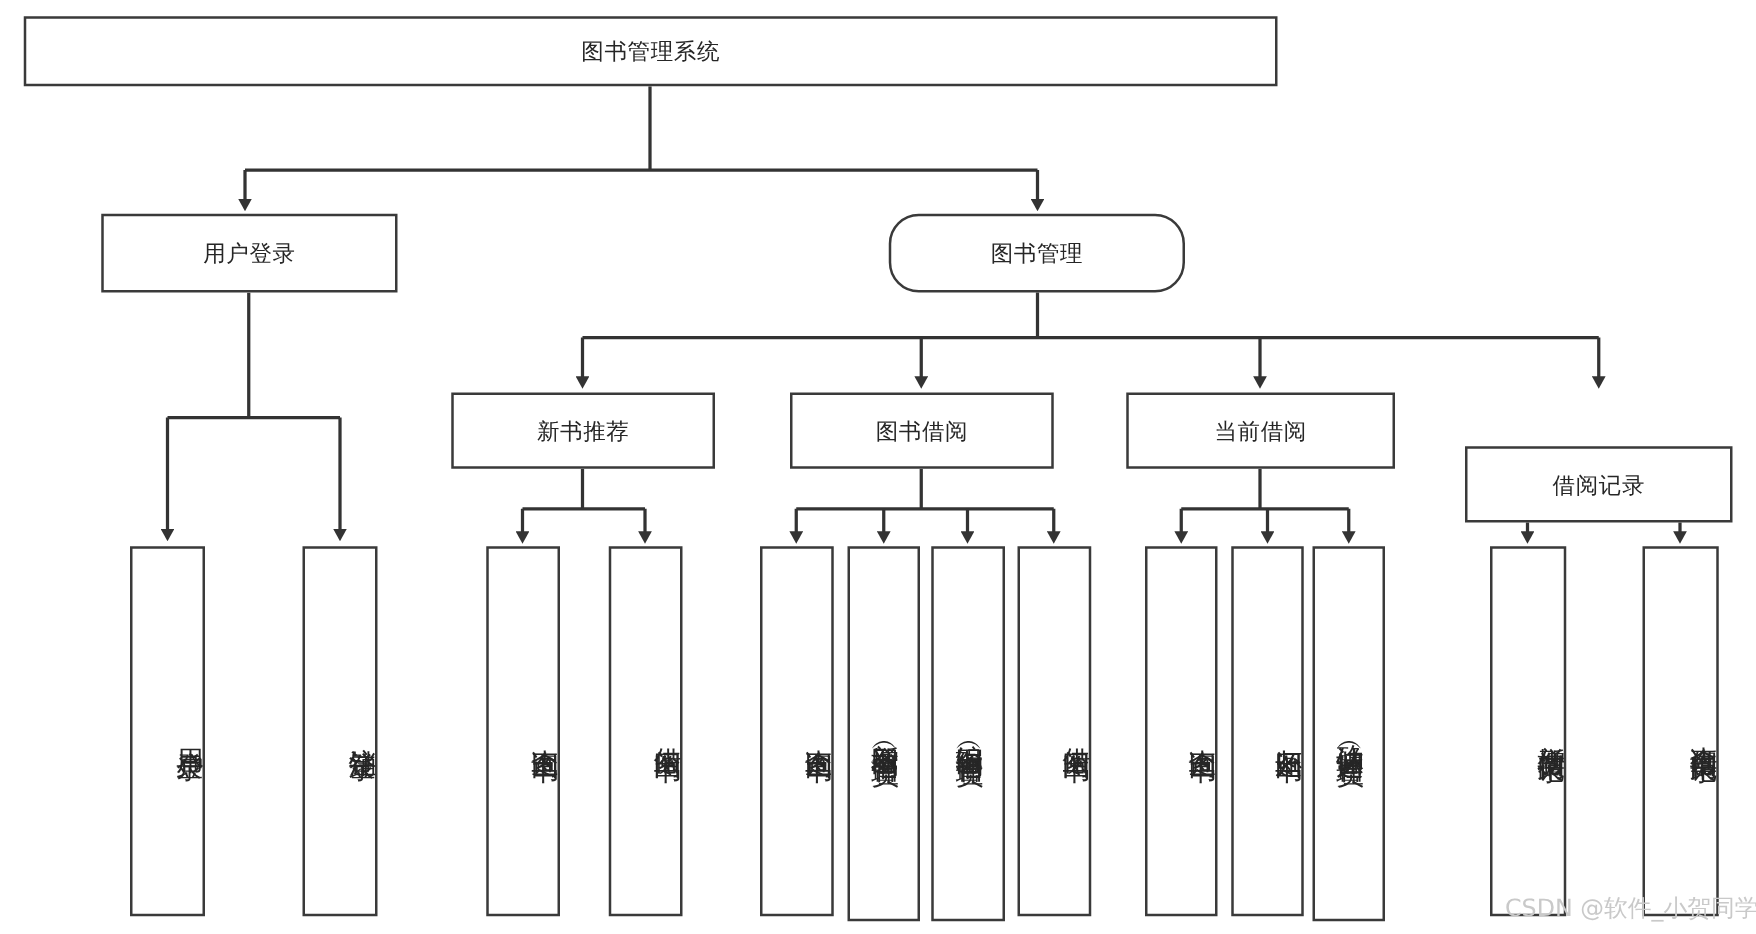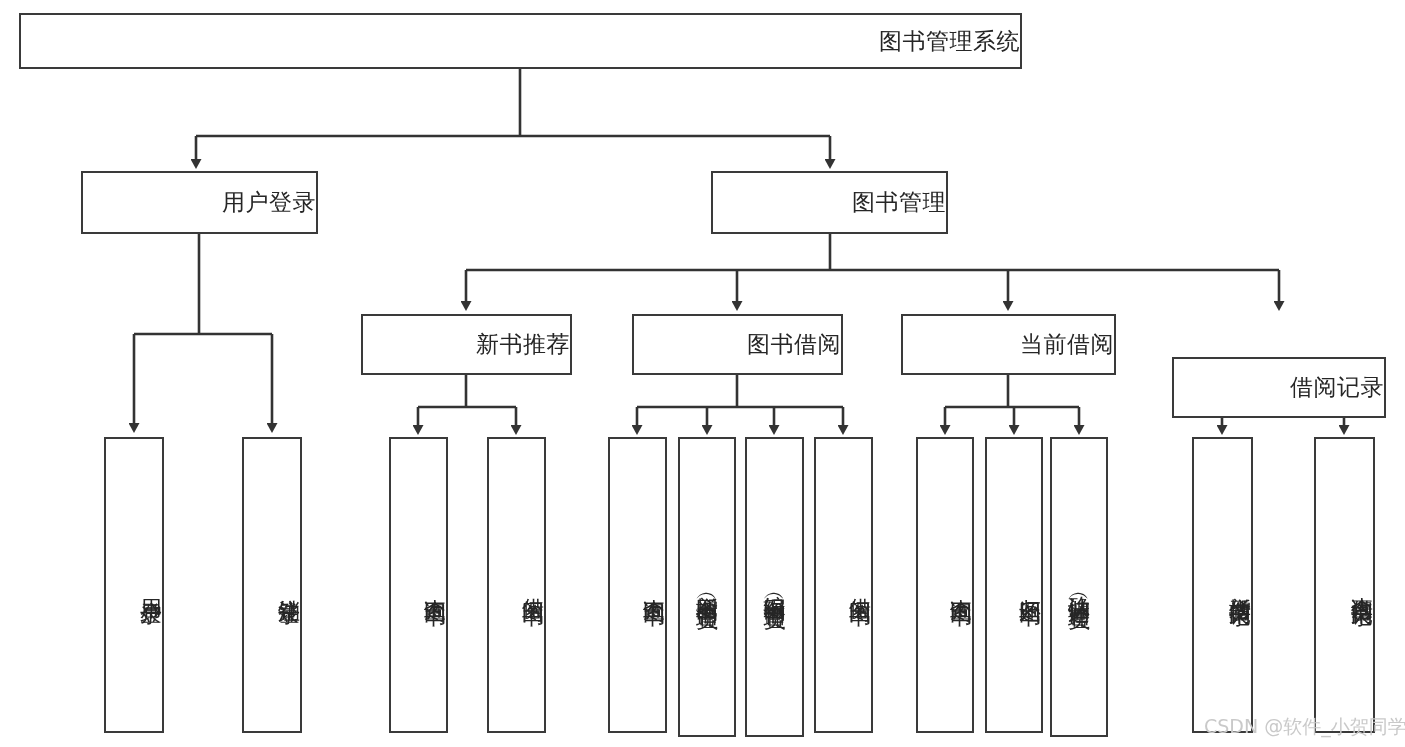--- a/index.html
+++ b/index.html
@@ -27,23 +27,22 @@
     position: absolute;
     box-sizing: border-box;
     background: #ffffff;
     border: 2px solid #3a3a3a;
     display: flex;
     align-items: center;
     justify-content: center;
     color: #262626;
   }
   .node.horiz {
-    font-size: 23px;
+    font-size: 18px;
     letter-spacing: 0.5px;
-    justify-content: flex-end;
   }
   .node.vert {
     writing-mode: vertical-rl;
     text-orientation: upright;
     font-size: 22px;
     letter-spacing: 2px;
     padding-top: 6px;
     padding-bottom: 6px;
     line-height: 1;
     align-items: flex-start;
@@ -118,21 +117,21 @@
   </svg>
 
   <div class="node horiz" style="left:19px; top:13px; width:1003px; height:56px;">
     <span>图书管理系统</span>
   </div>
 
   <div class="node horiz" style="left:81px; top:171px; width:237px; height:63px;">
     <span>用户登录</span>
   </div>
 
-  <div class="node horiz" style="left:711px; top:171px; width:237px; height:63px;">
+  <div class="node horiz" style="left:711px; top:171px; width:237px; height:63px;border-radius:24px;">
     <span>图书管理</span>
   </div>
 
   <div class="node horiz" style="left:361px; top:314px; width:211px; height:61px;">
     <span>新书推荐</span>
   </div>
 
   <div class="node horiz" style="left:901px; top:314px; width:215px; height:61px;">
     <span>当前借阅</span>
   </div>

